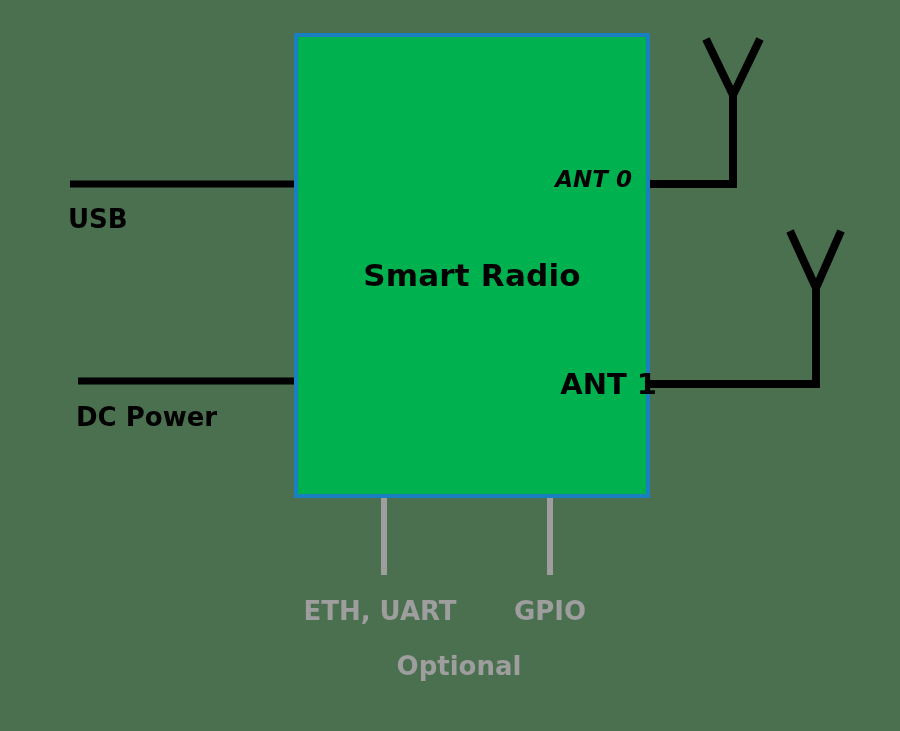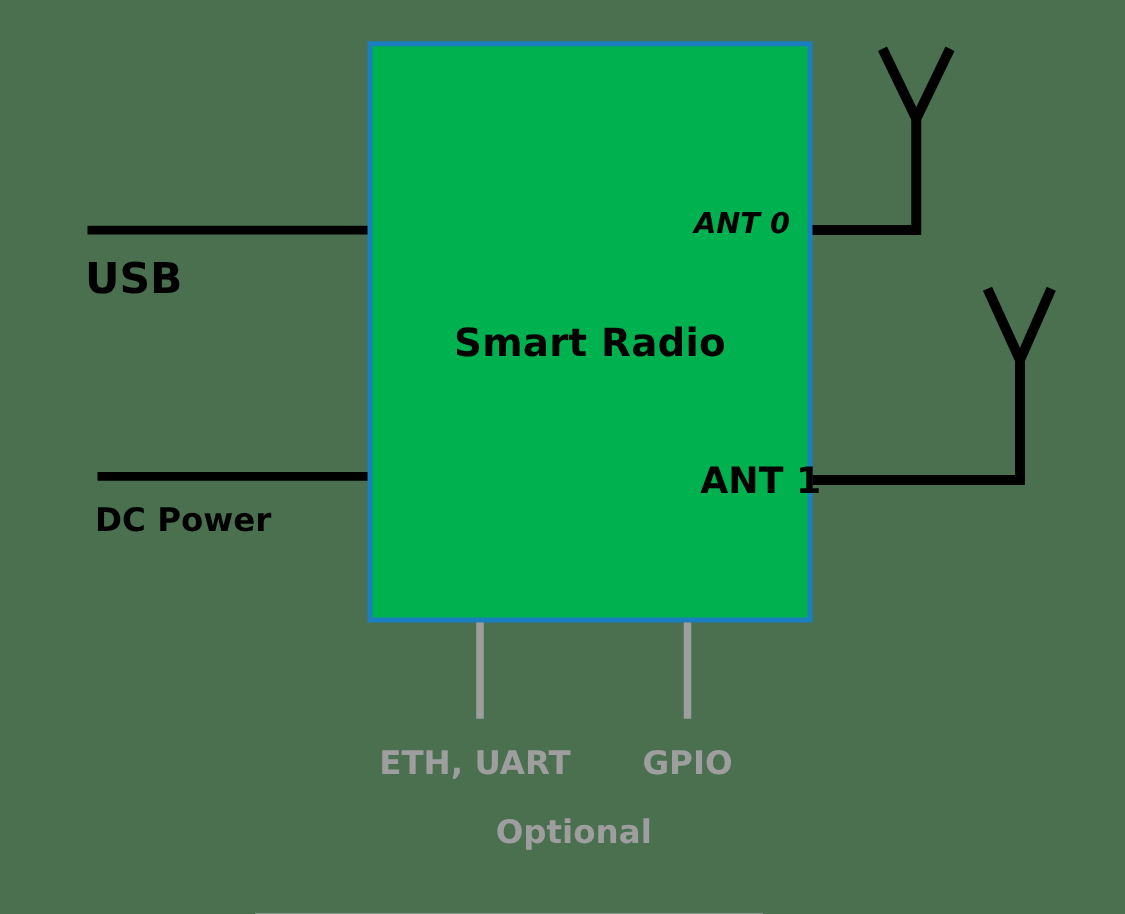--- a/index.html
+++ b/index.html
@@ -51,21 +51,21 @@
   }
   #label-ant1 {
     left: 0; top: 370px;
     width: 632px;
     text-align: right;
     font-size: 29px;
     margin-left: 25px;
   }
   #label-usb {
     left: 68px; top: 206px;
-    font-size: 34px;
+    font-size: 26px;
   }
   #label-dc-power {
     left: 76px; top: 404px;
     font-size: 26px;
   }
   #label-eth-uart {
     left: 0; top: 598px;
     width: 760px;
     text-align: center;
     font-size: 26px;

